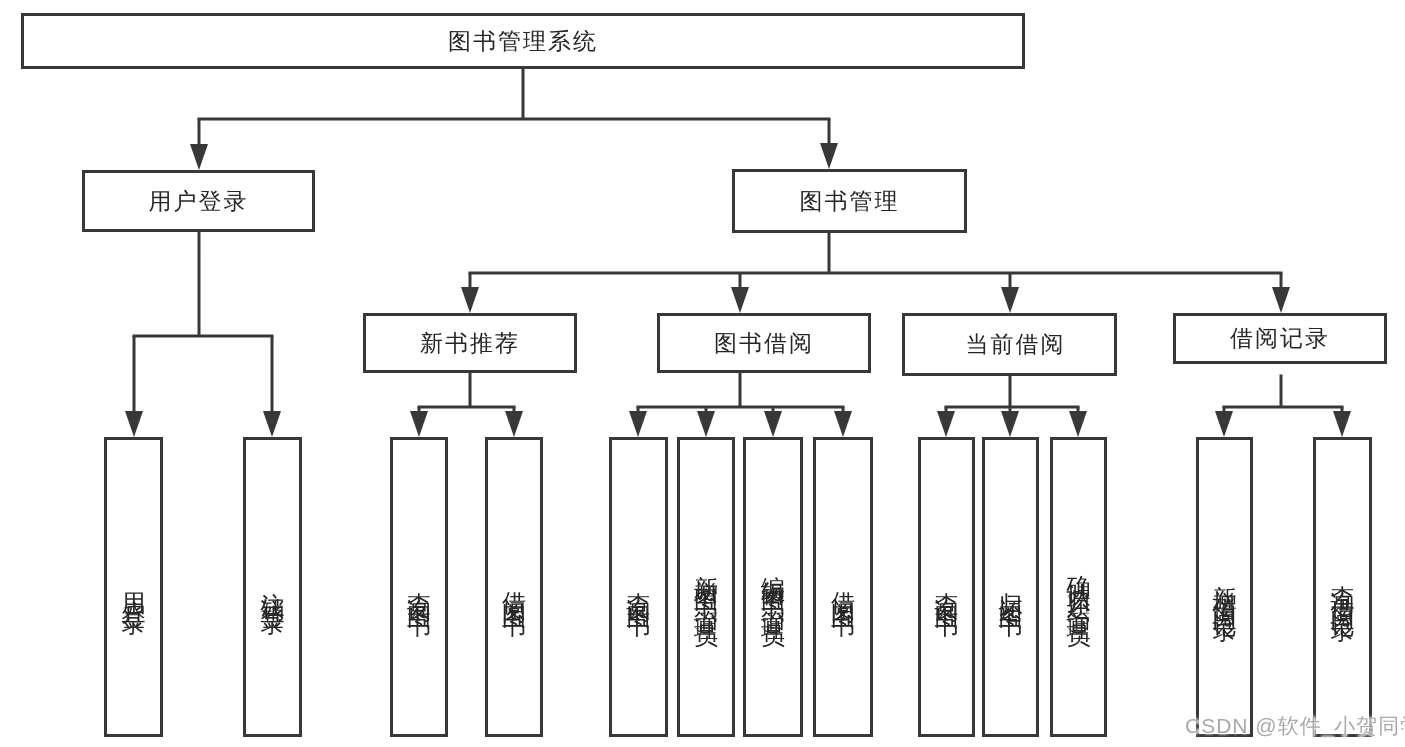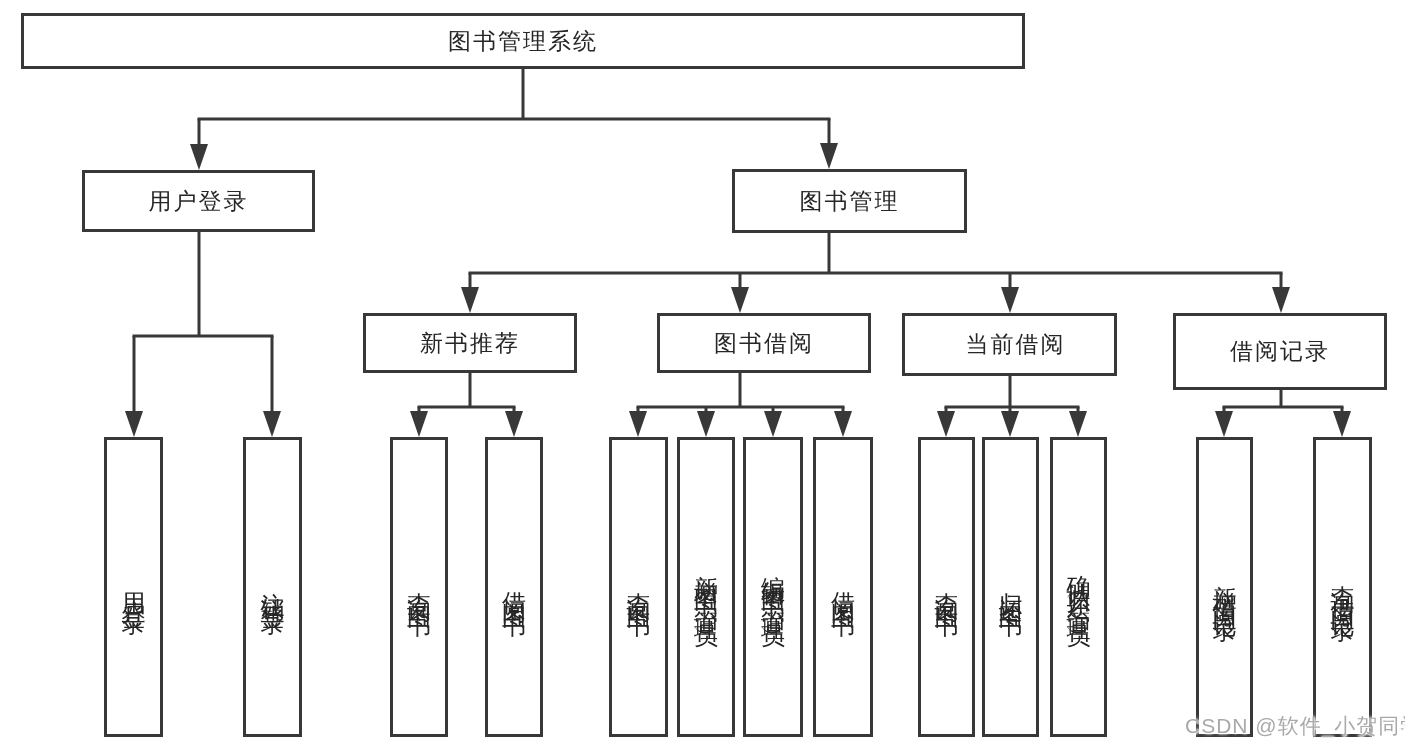--- a/index.html
+++ b/index.html
@@ -119,21 +119,21 @@
 
   <div class="box h" style="left:363px;top:313px;width:214px;height:60px;">
     <span>新书推荐</span>
   </div>
   <div class="box h" style="left:633px;top:313px;width:214px;height:60px;margin-left:24px;">
     <span>图书借阅</span>
   </div>
   <div class="box h" style="left:902px;top:313px;width:215px;height:63px;padding-left:12px;">
     <span>当前借阅</span>
   </div>
-  <div class="box h" style="left:1173px;top:313px;width:214px;height:77px;">
+  <div class="box h" style="left:1173px;top:313px;width:214px;height:51px;">
     <span>借阅记录</span>
   </div>
 
   <div class="box v" style="left:104px;top:437px;width:59px;height:300px;">
     <span>用户登录</span>
   </div>
   <div class="box v" style="left:243px;top:437px;width:59px;height:300px;">
     <span>注销登录</span>
   </div>
 

